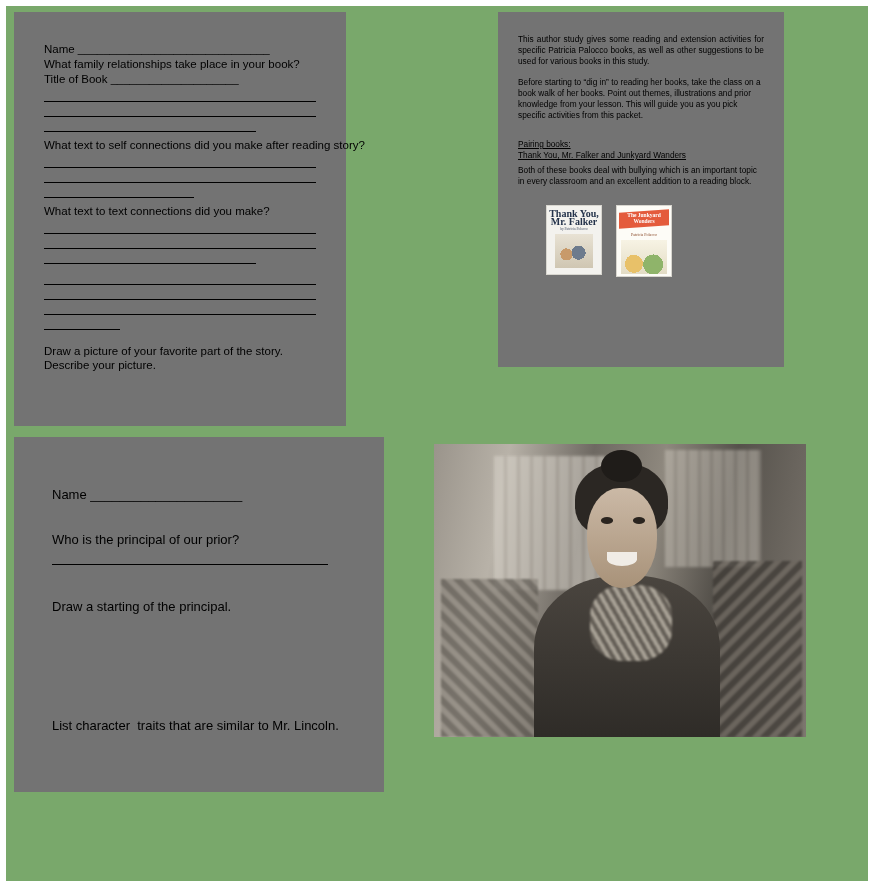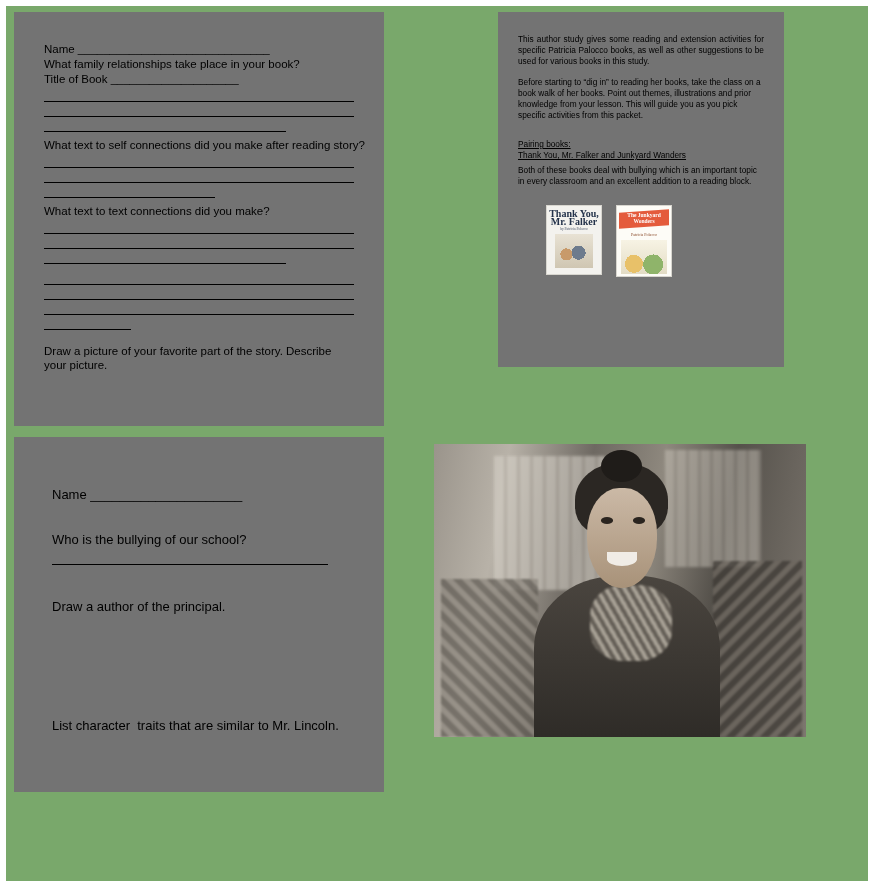--- a/index.html
+++ b/index.html
@@ -33,21 +33,21 @@
   .card {
     position: absolute;
     background: #737373;
     box-sizing: border-box;
   }
 
   
   #worksheet-one {
     left: 14px;
     top: 12px;
-    width: 370px;
+    width: 332px;
     height: 414px;
     padding: 30px 30px 0 30px;
   }
   .ws1-line {
     font-size: 11.5px;
     color: #000;
     line-height: 15px;
     white-space: pre;
   }
   .rule {
@@ -358,24 +358,24 @@
     <div class="rule"></div>
     <div class="rule" style="width:28%"></div>
     <div class="gap14"></div>
     <div class="ws1-para">Draw a picture of your favorite part of the story. Describe your picture.</div>
   </div>
 
   <div class="card" id="worksheet-two">
     <div style="height:10px"></div>
     <div class="ws2-line">Name _____________________</div>
     <div style="height:30px"></div>
-    <div class="ws2-line">Who is the bullying of our school?</div>
+    <div class="ws2-line">Who is the principal of our prior?</div>
     <div class="ws2-rule"></div>
     <div style="height:34px"></div>
-    <div class="ws2-line">Draw a author of the principal.</div>
+    <div class="ws2-line">Draw a starting of the principal.</div>
     <div style="height:104px"></div>
     <div class="ws2-line">List character  traits that are similar to Mr. Lincoln.</div>
   </div>
 
   <div class="card" id="intro-panel">
     <div class="just-para">This author study gives some reading and extension activities for  specific Patricia Palocco books, as well as other suggestions to be  used for various books in this study.</div>
     <div class="left-para">Before starting to “dig in”  to reading her books, take the class on a  book walk of her books. Point out themes, illustrations and prior  knowledge from your lesson. This will guide you as you pick specific  activities from this packet.</div>
     <div style="height:8px"></div>
     <div class="underline-head">Pairing books:</div>
     <div class="underline-head" style="margin-bottom:4px">Thank You, Mr. Falker and Junkyard Wanders</div>

